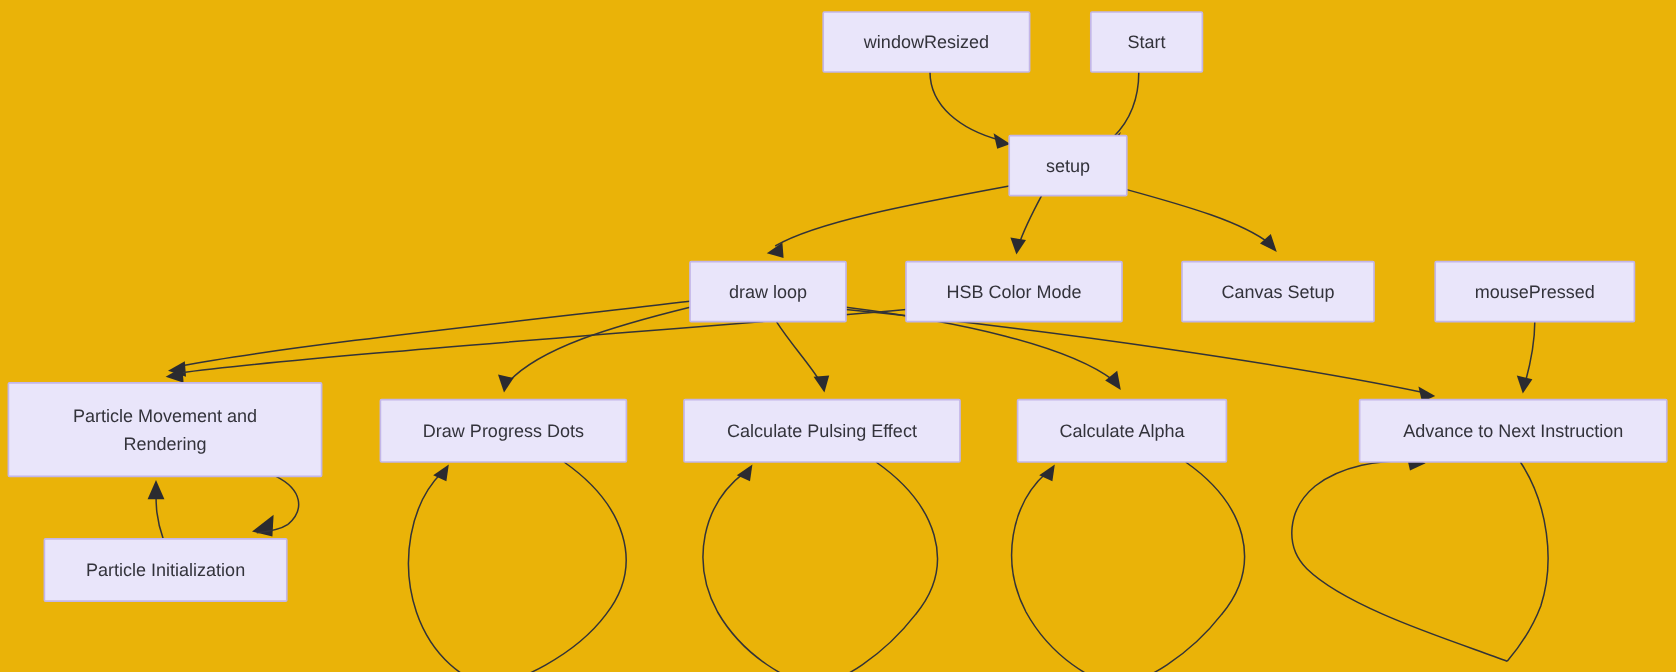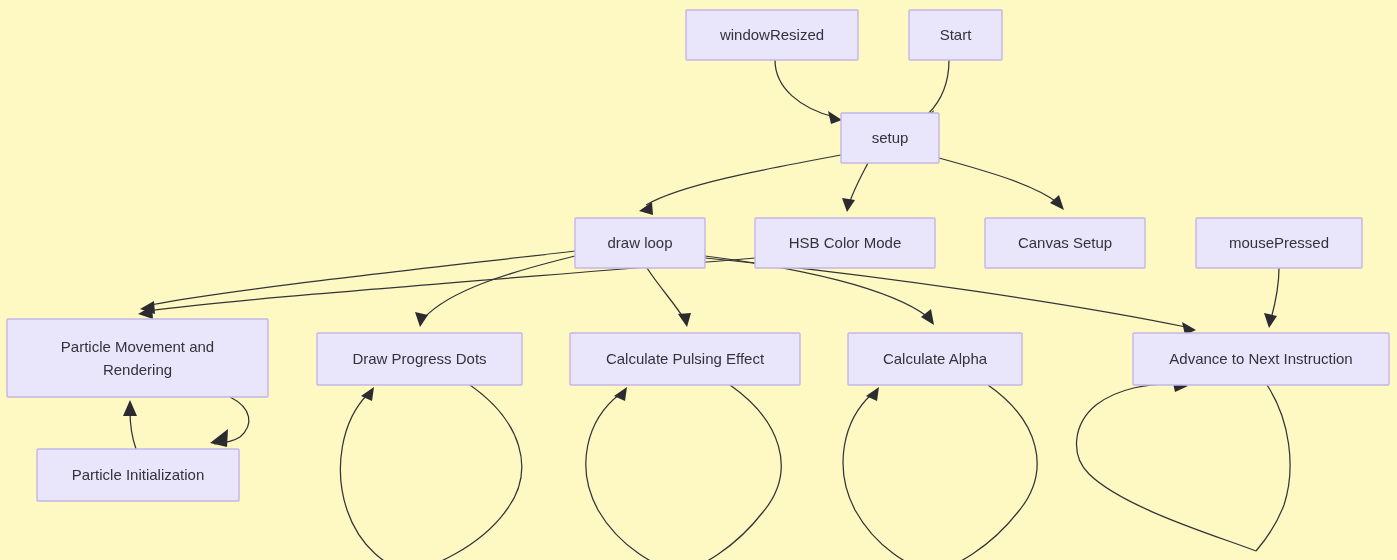--- a/index.html
+++ b/index.html
@@ -4,21 +4,21 @@
 <style>
   html, body {
     margin: 0;
     padding: 0;
     background: #ffffff;
   }
   #canvas-wrap {
     position: relative;
     width: 1397px;
     height: 560px;
-    background: #fef9c3;
+    background: #eab308;
     overflow: hidden;
     font-family: "Liberation Sans", sans-serif;
   }
   svg.flow {
     display: block;
     width: 1397px;
     height: 560px;
   }
   .node-box {
     fill: #e9e5fa;

